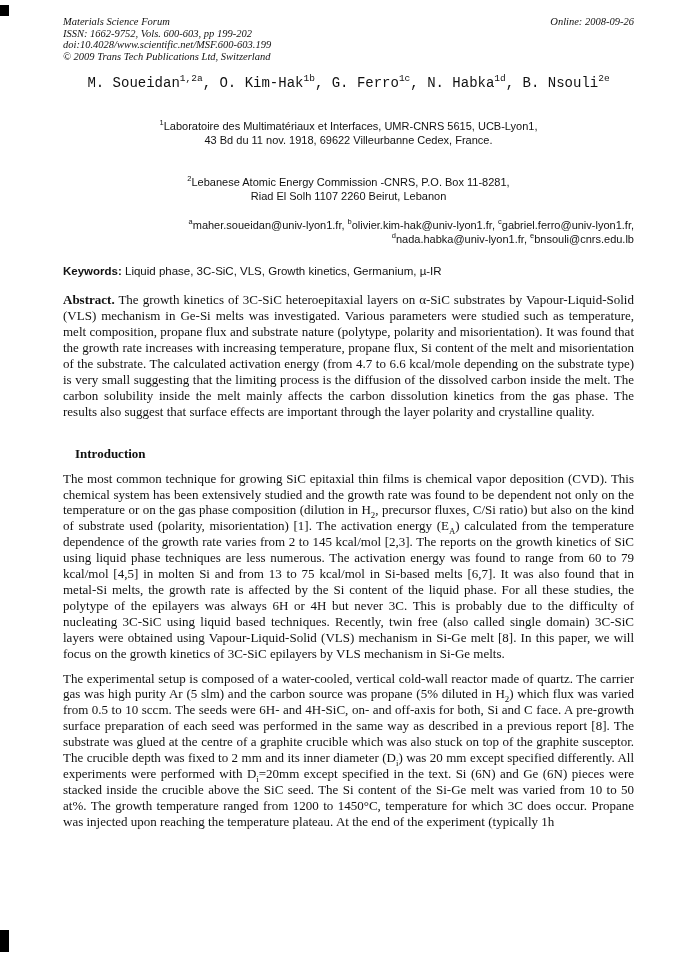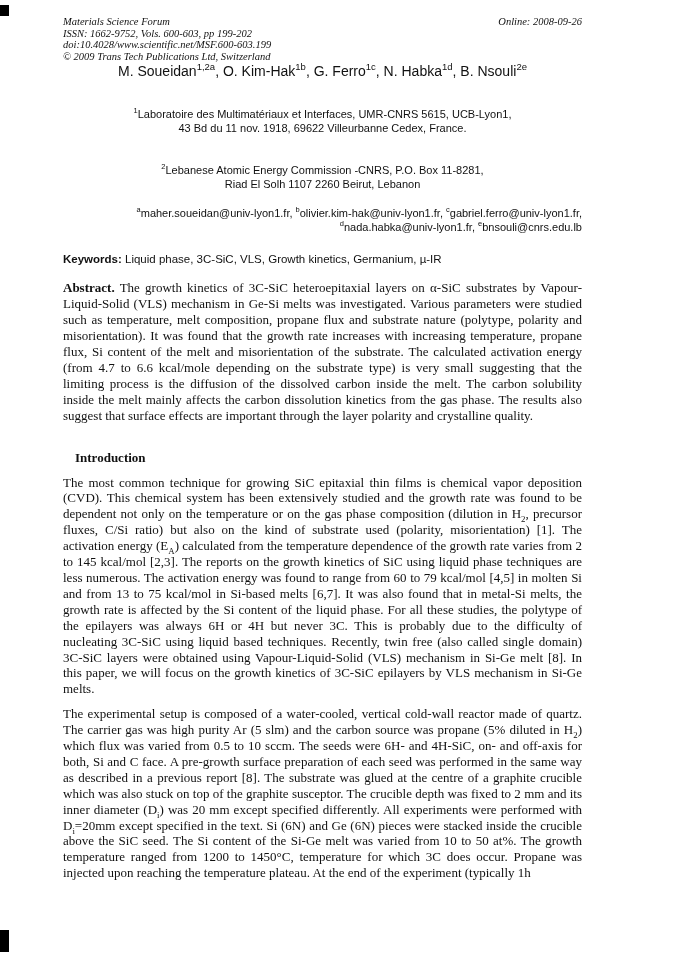--- a/index.html
+++ b/index.html
@@ -3,41 +3,41 @@
 <meta charset="utf-8">
 <style>
   * { margin: 0; padding: 0; box-sizing: border-box; }
   html, body { background: #ffffff; }
   body {
     width: 678px; height: 959px;
     position: relative; overflow: hidden;
     font-family: "Liberation Serif", "DejaVu Serif", serif;
     color: #111111;
   }
-  .page { position: absolute; inset: 0; padding: 16px 96px 0 63px; border-radius: 7px; }
+  .page { position: absolute; inset: 0; padding: 16px 44px 0 63px; border-radius: 7px; }
 
   .corner-mark { position: absolute; left: 0; background: #000; }
   .corner-mark.top { top: 5px; width: 9px; height: 11px; }
   .corner-mark.bottom { top: 930px; width: 9px; height: 22px; }
 
   .pub-header {
     display: flex; justify-content: space-between; align-items: flex-start;
     font-style: italic; font-size: 10.5px; line-height: 11.6px;
   }
   .pub-left div { white-space: nowrap; }
   .pub-right { white-space: nowrap; }
 
   .title {
     font-family: "Liberation Sans", "DejaVu Sans", sans-serif;
     font-weight: bold; font-size: 16px; text-align: center;
     margin-top: 22px; letter-spacing: 0.1px;
   }
   .authors {
-    font-family: Liberation Sans, sans-serif;
-    font-size: 14px; text-align: center; margin-top: 1px;
+    font-family: Liberation Mono, monospace;
+    font-size: 14px; text-align: center; margin-top: 13px;
   }
   .affil {
     font-family: "Liberation Sans", "DejaVu Sans", sans-serif;
     font-size: 11px; line-height: 14px; text-align: center;
     margin-top: 28px; white-space: pre-line;
   }
   .emails {
     font-family: "Liberation Sans", "DejaVu Sans", sans-serif;
     font-size: 11px; line-height: 13.5px; text-align: right;
     margin-top: 16px; white-space: pre-line;

